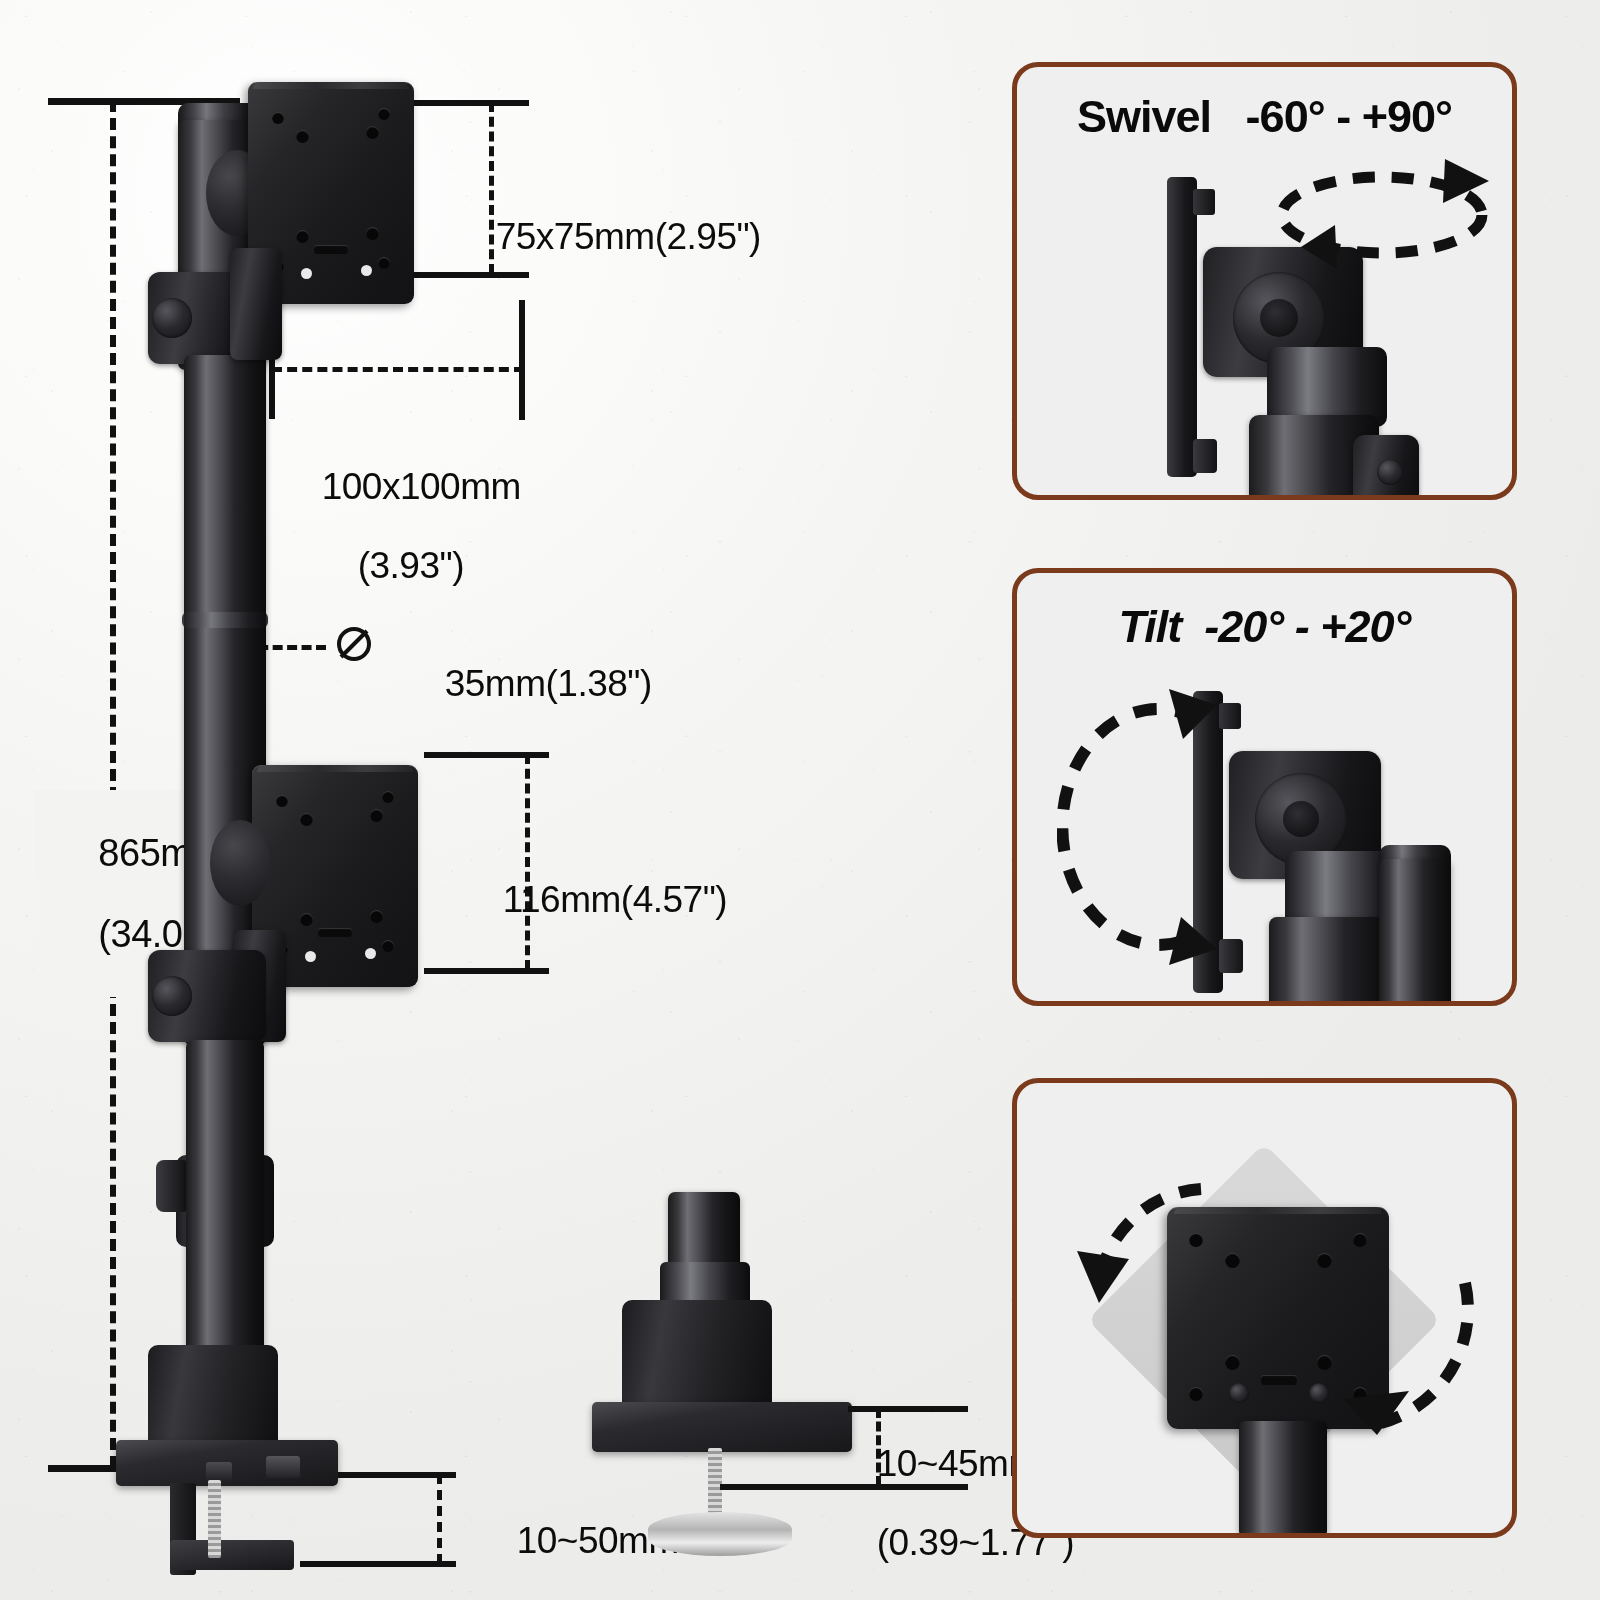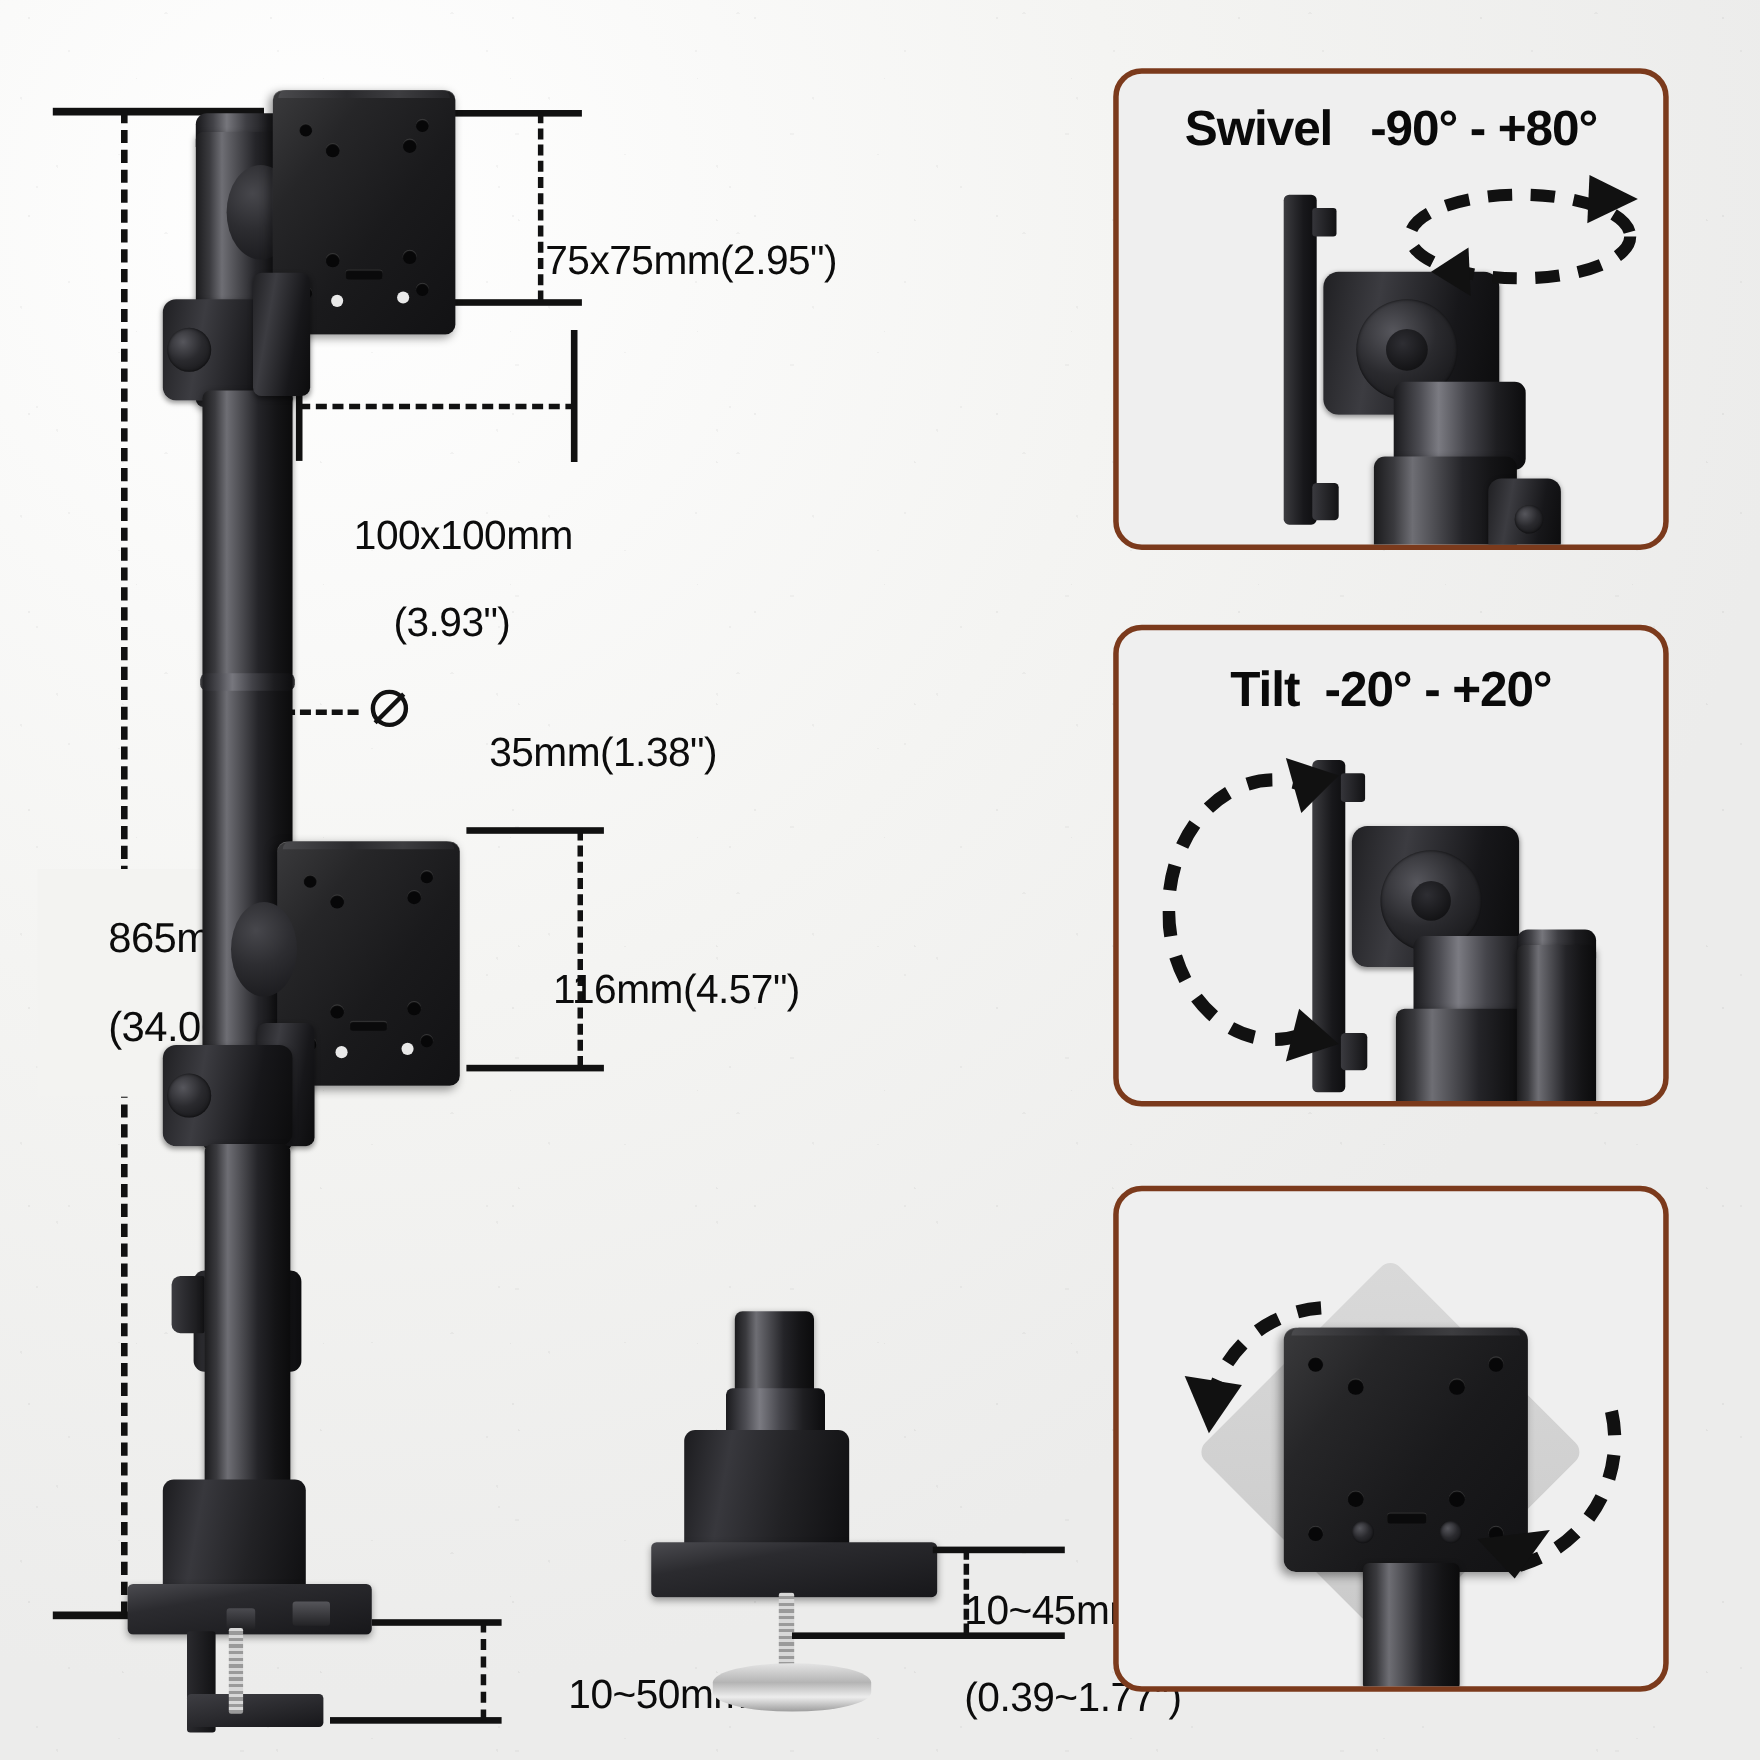--- a/index.html
+++ b/index.html
@@ -267,21 +267,21 @@
     <div class="solidline" style="left:288px;top:256px;width:120px;height:6px;"></div>
     <div class="solidline" style="left:160px;top:334px;width:248px;height:6px;"></div>
     <div class="dashv" style="left:316px;top:258px;height:78px;border-left-width:5px;"></div>
     <div class="dimtext" style="left:258px;top:254px;font-size:37px;">
       <span>10~45mm</span><br>
       <span>(0.39~1.77")</span>
     </div>
   </div>
 
   <div class="panel" style="left:1012px;top:62px;width:505px;height:438px;">
-    <div class="panel-title" style="top:24px;font-size:45px;">Swivel   -90° - +80°</div>
+    <div class="panel-title" style="top:24px;font-size:45px;">Swivel   -60° - +90°</div>
 
     <div class="abs" style="left:150px;top:110px;width:30px;height:300px;border-radius:5px;
                 background:linear-gradient(90deg,#3c3c40,#18181b 60%,#0e0e10);"></div>
     <div class="abs" style="left:176px;top:122px;width:22px;height:26px;border-radius:3px;
                 background:linear-gradient(90deg,#35353a,#121214);"></div>
     <div class="abs" style="left:176px;top:372px;width:24px;height:34px;border-radius:4px;
                 background:linear-gradient(90deg,#3a3a3f,#131315);"></div>
 
     <div class="knuckle" style="left:186px;top:180px;width:160px;height:130px;border-radius:14px;"></div>
     <div class="bolt" style="left:216px;top:205px;width:92px;height:92px;"></div>
@@ -293,21 +293,21 @@
     <div class="knuckle" style="left:336px;top:368px;width:66px;height:70px;"></div>
     <div class="bolt" style="left:360px;top:392px;width:26px;height:26px;"></div>
 
     <svg class="abs" style="left:240px;top:86px;width:250px;height:120px;" viewBox="0 0 250 120">
       <ellipse cx="125" cy="62" rx="100" ry="38" fill="none" stroke="#111" stroke-width="11" stroke-dasharray="22 17" stroke-linecap="butt"></ellipse>
       <polygon points="188,6 232,28 186,50" fill="#111"></polygon>
       <polygon points="78,72 44,94 80,116" fill="#111"></polygon>
     </svg>
   </div>
 
-  <div class="panel" style="left:1012px;top:568px;width:505px;height:438px;">
+  <div class="panel" style="left:1012px;top:568px;width:505px;height:438px;font-style:italic;">
     <div class="panel-title" style="top:28px;font-size:45px;">Tilt  -20° - +20°</div>
 
     <div class="abs" style="left:176px;top:118px;width:30px;height:302px;border-radius:5px;
                 background:linear-gradient(90deg,#3c3c40,#18181b 60%,#0e0e10);"></div>
     <div class="abs" style="left:202px;top:130px;width:22px;height:26px;border-radius:3px;
                 background:linear-gradient(90deg,#35353a,#121214);"></div>
     <div class="abs" style="left:202px;top:366px;width:24px;height:34px;border-radius:4px;
                 background:linear-gradient(90deg,#3a3a3f,#131315);"></div>
 
     <div class="knuckle" style="left:212px;top:178px;width:152px;height:128px;border-radius:14px;"></div>

